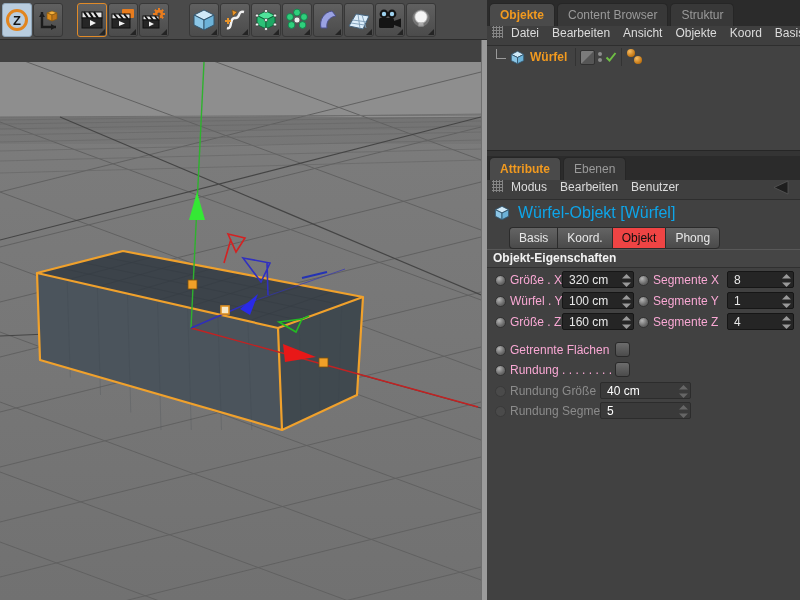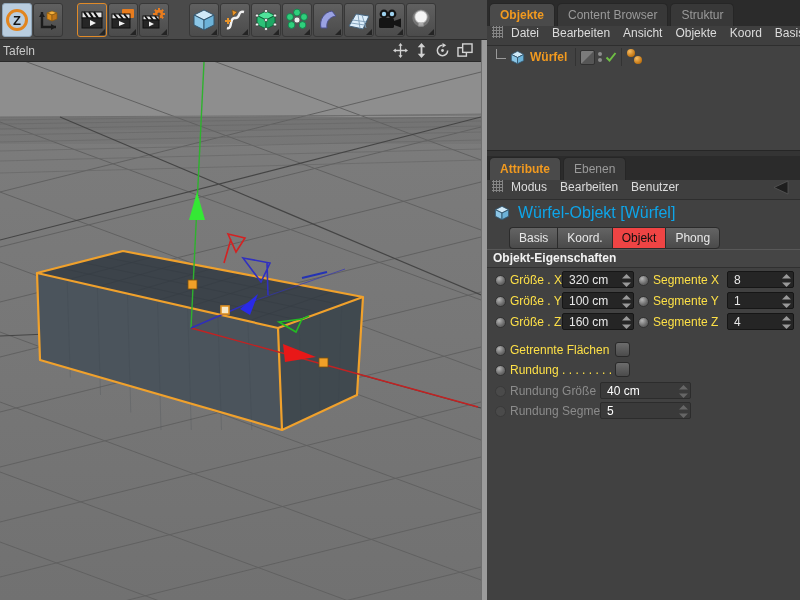--- a/index.html
+++ b/index.html
@@ -57,21 +57,21 @@
   .mtab:first-child{border-radius:4px 0 0 4px;} .mtab:last-child{border-right:1px solid #2b2b2b;border-radius:0 4px 4px 0;}
   .mtab.on{background:#ef4444;color:#101010;}
   #sec-head{position:absolute;left:0;top:249px;width:313px;height:19px;background:#454545;
             border-top:1px solid #585858;border-bottom:1px solid #303030;box-sizing:border-box;
             font-size:12px;font-weight:bold;color:#f2f2f2;line-height:17px;padding-left:6px;}
   .prow{position:absolute;left:0;width:313px;height:21px;}
   .bullet{position:absolute;width:9px;height:9px;border-radius:50%;top:5px;
           background:radial-gradient(circle at 35% 30%,#b5b5b5,#6a6a6a 60%,#4d4d4d);border:1px solid #333;}
   .b1{left:8px;} .b2{left:151px;}
   .dis .bullet{background:#4a4a4a;border-color:#3a3a3a;}
-  .plabel{position:absolute;font-size:12px;color:#fde047;top:3px;white-space:nowrap;}
+  .plabel{position:absolute;font-size:12px;color:#f9a8d4;top:3px;white-space:nowrap;}
   .l1{left:23px;} .l2{left:166px;}
   .dis .plabel{color:#8b8b8b;}
   .pfield{position:absolute;top:1px;height:17px;background:#252525;border:1px solid #161616;border-radius:2px;box-sizing:border-box;}
   .f1{left:75px;width:72px;} .f2{left:240px;width:67px;} .f3{left:113px;width:91px;}
   .pfield input{position:absolute;left:0;top:0;width:calc(100% - 13px);height:15px;background:transparent;border:none;outline:none;
           color:#e8e8e8;font-size:12px;font-family:"Liberation Sans",sans-serif;padding:0 0 0 6px;}
   .dis .pfield{background:#3a3a3a;border-color:#2c2c2c;}
   .dis .pfield input{color:#ffffff;}
   .stp{position:absolute;right:2px;top:2px;}
   .cbx{position:absolute;left:128px;top:2px;width:13px;height:13px;border-radius:3px;border:1px solid #292929;
@@ -197,42 +197,20 @@
     <div class="tbtn fly">
       <svg width="24" height="24" viewBox="0 0 24 24">
         <circle cx="12" cy="10" r="8.6" fill="#8f8f8f" opacity="0.55"></circle>
         <circle cx="12" cy="9" r="6.2" fill="#f4f4f4" stroke="#b5b5b5" stroke-width="0.8"></circle>
         <path d="M9.5 15 H14.5 V18.2 H9.5 Z" fill="#cccccc" stroke="#8a8a8a" stroke-width="0.7"></path>
         <path d="M9.8 16.2 H14.2 M9.8 17.4 H14.2" stroke="#8a8a8a" stroke-width="0.7"></path>
       </svg>
     </div>
   </div>
 
-  <div id="vp-head">
-    <span class="vlabel">Tafeln</span>
-    <div id="vp-nav">
-      <svg width="15" height="15" viewBox="0 0 16 16">
-        <path d="M8 2 V14 M2 8 H14" stroke="#d2d2d2" stroke-width="1.4"></path>
-        <path d="M8 0 L5.8 3 H10.2 Z M8 16 L5.8 13 H10.2 Z M0 8 L3 5.8 V10.2 Z M16 8 L13 5.8 V10.2 Z" fill="#d2d2d2"></path>
-      </svg>
-      <svg width="13" height="15" viewBox="0 0 13 16">
-        <path d="M6.5 3 V13" stroke="#d2d2d2" stroke-width="2"></path>
-        <path d="M6.5 0 L2.5 4.5 H10.5 Z M6.5 16 L2.5 11.5 H10.5 Z" fill="#d2d2d2"></path>
-      </svg>
-      <svg width="15" height="15" viewBox="0 0 16 16">
-        <path d="M13.5 8 A5.5 5.5 0 1 1 8 2.5" stroke="#d2d2d2" stroke-width="1.6" fill="none"></path>
-        <path d="M8 0 L12 2.5 L8 5 Z" fill="#d2d2d2"></path>
-        <circle cx="8" cy="8" r="1.5" fill="#d2d2d2"></circle>
-      </svg>
-      <svg width="16" height="15" viewBox="0 0 17 16">
-        <rect x="1" y="5" width="9" height="9" fill="none" stroke="#d2d2d2" stroke-width="1.5"></rect>
-        <rect x="6" y="1" width="10" height="9" fill="#3b3b3b" stroke="#d2d2d2" stroke-width="1.5"></rect>
-      </svg>
-    </div>
-  </div>
 
   <div id="vp">
     <svg width="481" height="538" viewBox="0 0 481 538">
       <defs>
         <linearGradient id="ground" x1="0" y1="0" x2="0" y2="1">
           <stop offset="0" stop-color="#7c7c7c"></stop>
             <stop offset="1" stop-color="#717171"></stop>
         </linearGradient>
       </defs>
 
@@ -392,21 +370,21 @@
       <input value="8" style="">
       <svg class="stp" width="9" height="13" viewBox="0 0 9 13">
           <path d="M4.5 0 L9 4.5 H0 Z" fill="#999"></path>
           <path d="M4.5 13 L9 8.5 H0 Z" fill="#999"></path>
         </svg>
     </span>
   </div>
 
   <div class="prow" style="top:291px">
     <span class="bullet b1"></span>
-    <span class="plabel l1">Größe . Y</span>
+    <span class="plabel l1">Würfel . Y</span>
     <span class="pfield f1">
       <input value="100 cm" style="">
       <svg class="stp" width="9" height="13" viewBox="0 0 9 13">
           <path d="M4.5 0 L9 4.5 H0 Z" fill="#999"></path>
           <path d="M4.5 13 L9 8.5 H0 Z" fill="#999"></path>
         </svg>
     </span>
     <span class="bullet b2"></span>
     <span class="plabel l2">Segmente Y</span>
     <span class="pfield f2">

